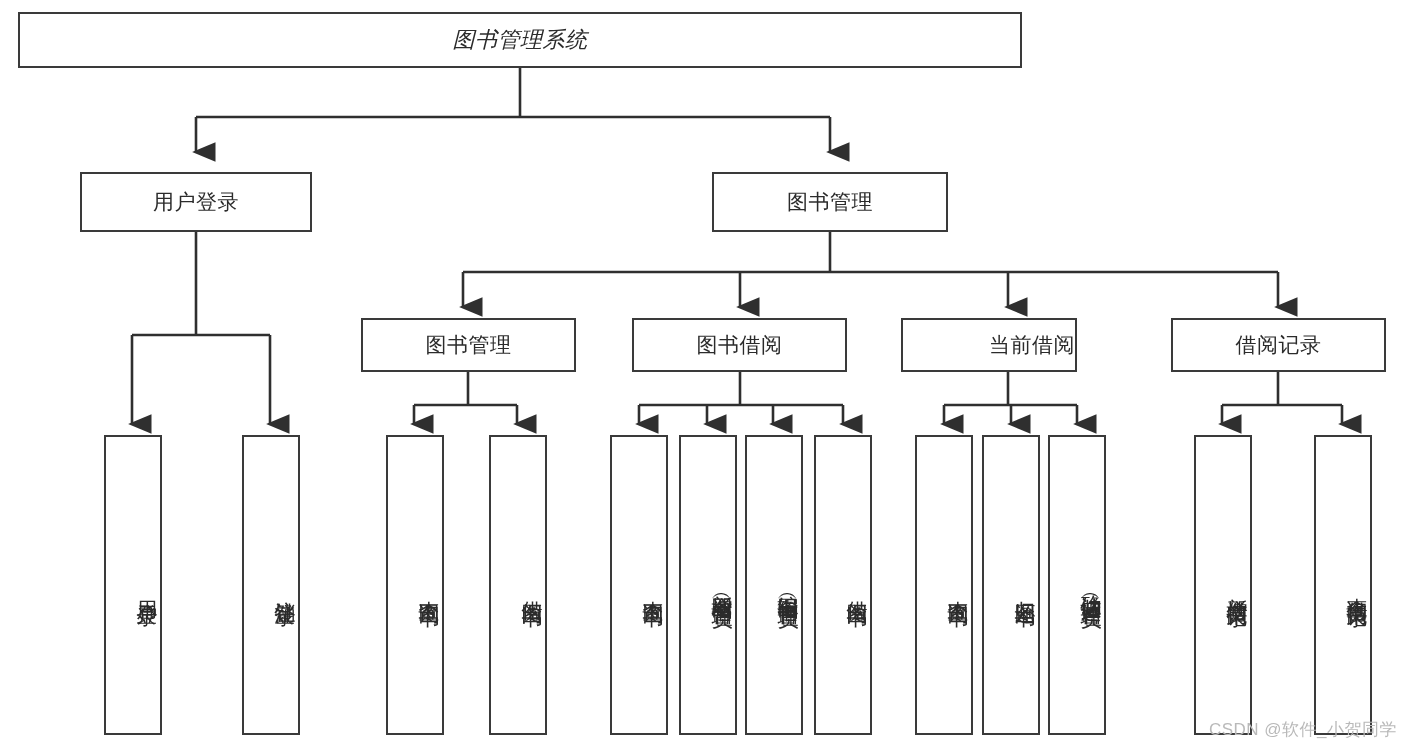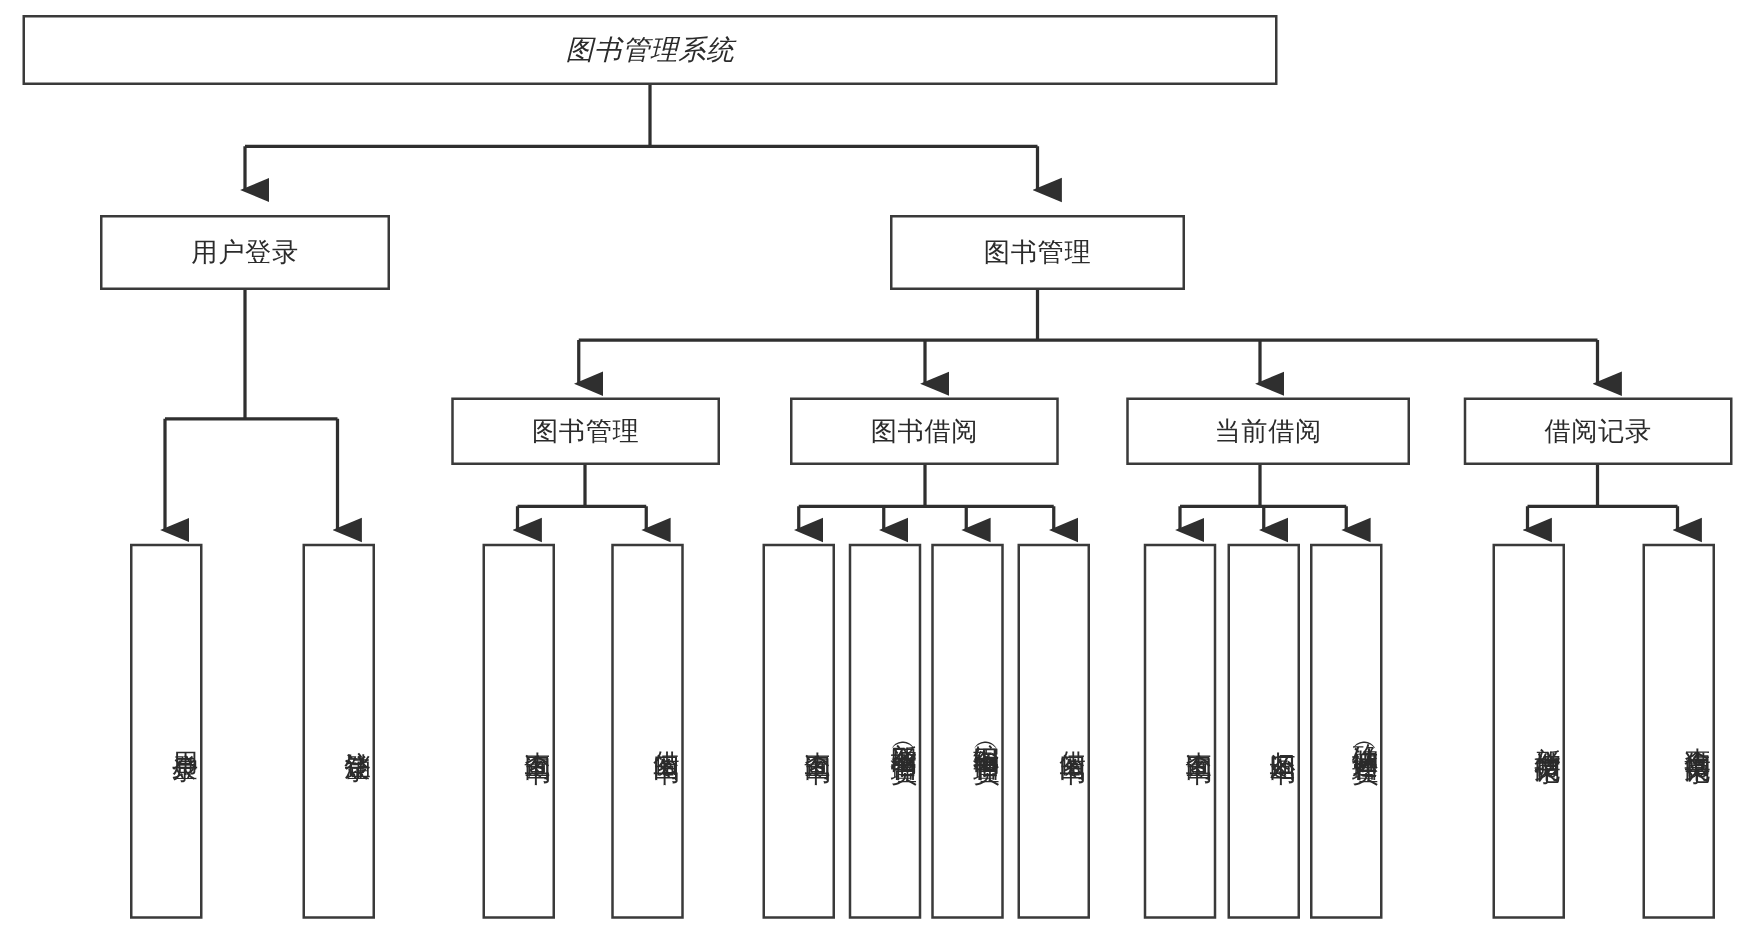--- a/index.html
+++ b/index.html
@@ -134,21 +134,21 @@
   <div class="node h" style="left:712px; top:172px; width:236px; height:60px;">
     <span class="label">图书管理</span>
   </div>
 
   <div class="node h" style="left:361px; top:318px; width:215px; height:54px;">
     <span class="label">图书管理</span>
   </div>
   <div class="node h" style="left:632px; top:318px; width:215px; height:54px;font-family:Liberation Serif, serif;">
     <span class="label">图书借阅</span>
   </div>
-  <div class="node h" style="left:901px; top:318px; width:227px; height:54px;">
+  <div class="node h" style="left:901px; top:318px; width:176px; height:54px;justify-content:flex-end;">
     <span class="label">当前借阅</span>
   </div>
   <div class="node h" style="left:1171px; top:318px; width:215px; height:54px;">
     <span class="label">借阅记录</span>
   </div>
 
   <div class="node v" style="left:104px; top:435px; width:58px; height:300px;">
     <span class="label">用户登录</span>
   </div>
   <div class="node v" style="left:242px; top:435px; width:58px; height:300px;">
@@ -185,14 +185,15 @@
     <span class="label">确认归还（管理员）</span>
   </div>
 
   <div class="node v tall" style="left:1194px; top:435px; width:58px; height:300px;">
     <span class="label">新增借阅记录</span>
   </div>
   <div class="node v tall" style="left:1314px; top:435px; width:58px; height:300px;">
     <span class="label">查询借阅记录</span>
   </div>
 
+  <div class="watermark">CSDN @软件_小贺同学</div>
 
 </div>
 
 </body></html>

